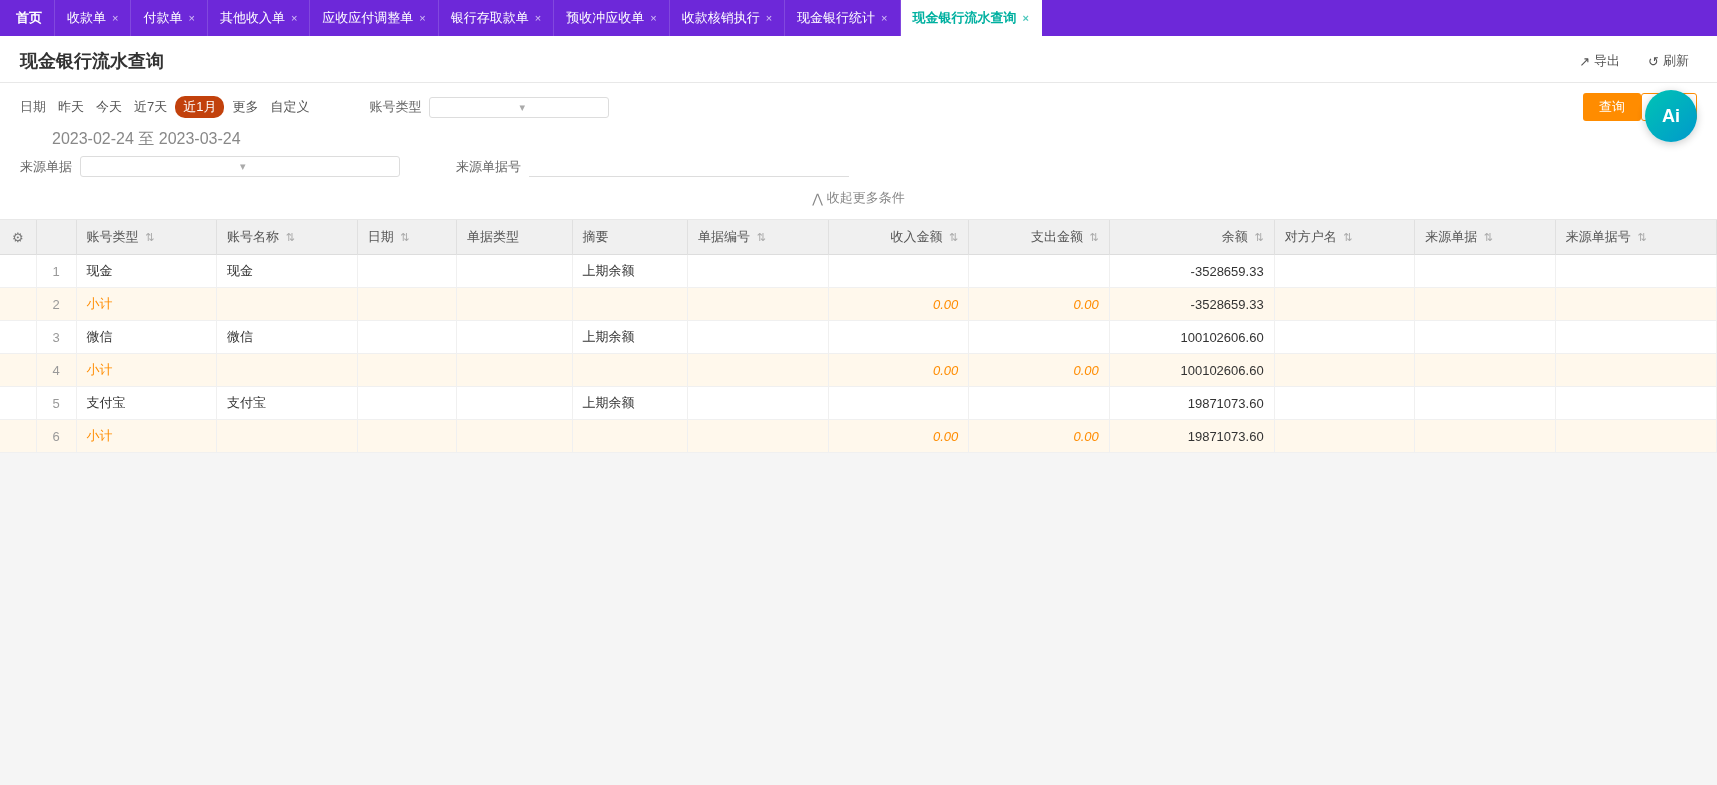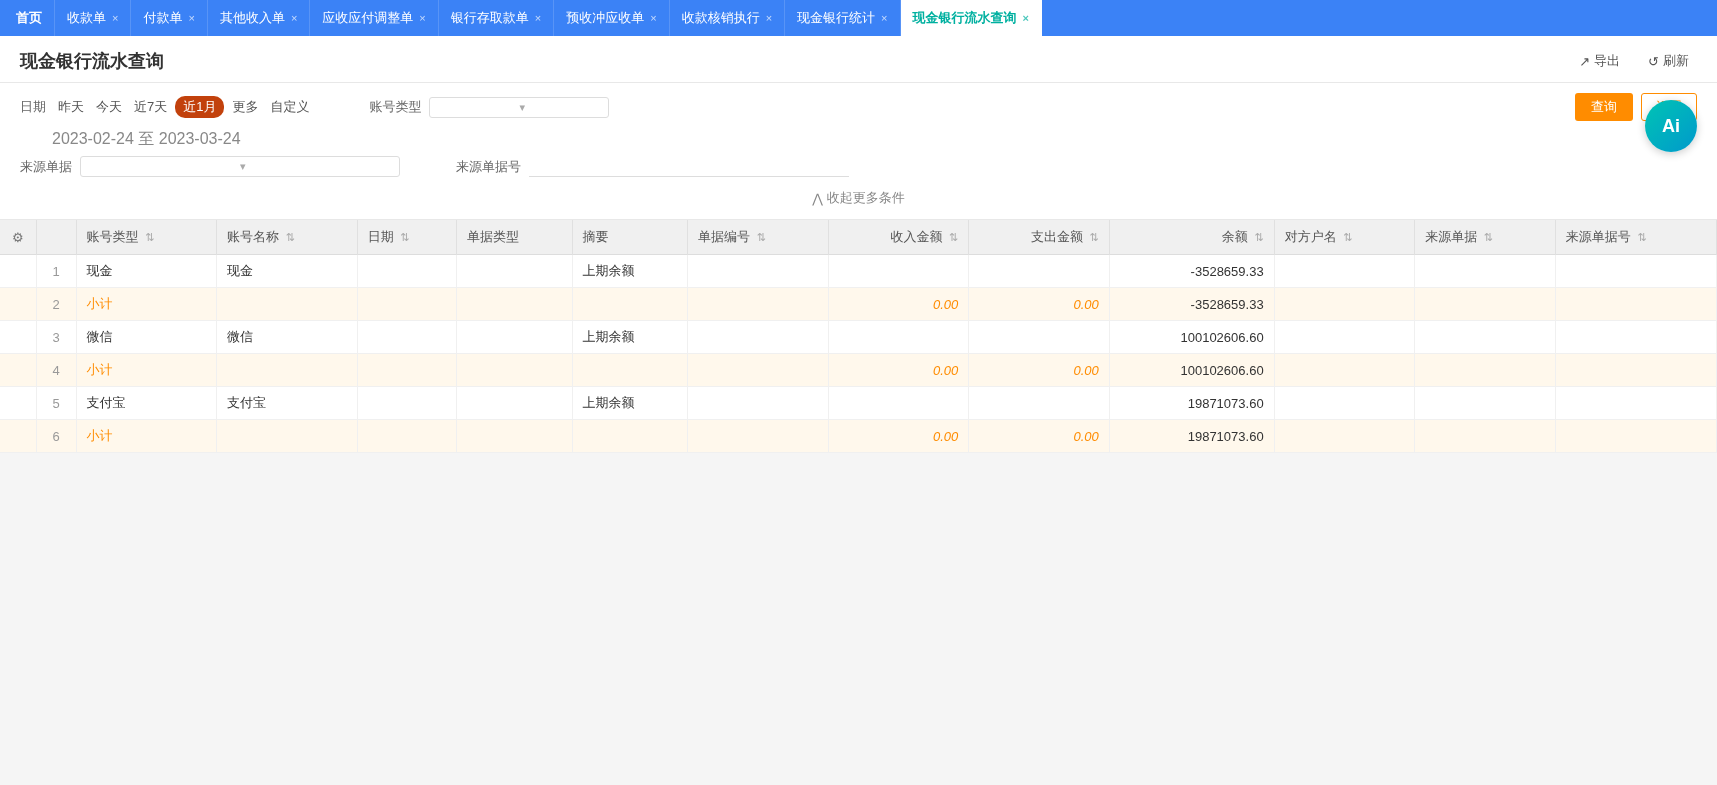--- a/index.html
+++ b/index.html
@@ -1,20 +1,20 @@
 <!DOCTYPE html>
 <html><head>
   <meta charset="utf-8">
   <style>
     * { box-sizing: border-box; margin: 0; padding: 0; }
     body { font-family: 'Microsoft YaHei', Arial, sans-serif; font-size: 13px; background: #f5f5f5; color: #333; }
 
     
     .top-nav {
-      background: #3b82f6;
+      background: #6d28d9;
       display: flex;
       align-items: center;
       height: 36px;
       padding: 0 4px;
       overflow: hidden;
     }
     .nav-item {
       display: flex;
       align-items: center;
       padding: 0 12px;
@@ -244,21 +244,21 @@
       cursor: pointer;
       color: #777;
     }
     .row-num {
       color: #999;
       text-align: center;
     }
     .ai-btn {
       position: fixed;
       right: 20px;
-      top: 100px;
+      top: 90px;
       background: linear-gradient(135deg, #00c4b4, #0099cc);
       color: #fff;
       border-radius: 50%;
       width: 52px;
       height: 52px;
       display: flex;
       align-items: center;
       justify-content: center;
       font-size: 18px;
       font-weight: bold;
@@ -342,21 +342,21 @@
 
     <div class="filter-group" style="margin-left: 40px;">
       <span class="filter-label">账号类型</span>
       <div class="filter-select">
         <span></span>
         <span class="arrow">▾</span>
       </div>
     </div>
 
 
-    <div style="margin-left: auto; display: flex; gap: 8px; align-items: flex-start; justify-content: center;">
+    <div style="margin-left: auto; display: flex; gap: 0; align-items: flex-start; justify-content: center;">
       <button class="btn-query">查询</button>
       <button class="btn-set">设置</button>
     </div>
   </div>
 
   <div style="padding-left: 32px; margin-bottom: 6px;">
     <span class="date-range">2023-02-24 至 2023-03-24</span>
   </div>
 
   <div class="filter-row">

